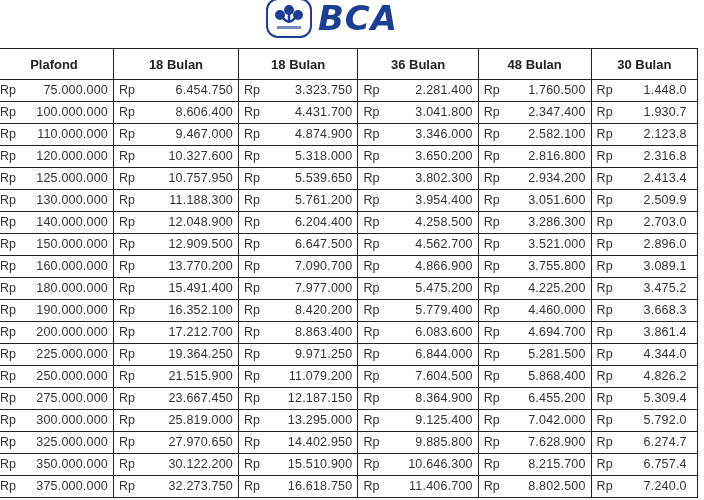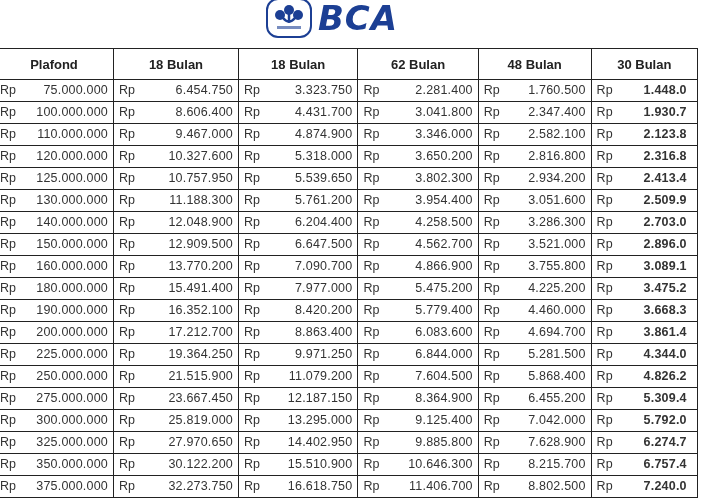--- a/index.html
+++ b/index.html
@@ -57,21 +57,21 @@
     .amt {
       position: absolute; right: 5px; top: 3px;
       color: #333; letter-spacing: 0.2px;
     }
     col.c0 { width: 124px; }
     col.c1 { width: 130px; }
     col.c2 { width: 124px; }
     col.c3 { width: 125px; }
     col.c4 { width: 117px; }
     col.c5 { width: 110px; }
-    td.last .amt { right: auto; left: 52px; font-weight: bold; }
+    td.last .amt { right: auto; left: 52px; }
   </style>
 </head>
 <body>
 
 <div class="logo-bar">
   <div class="logo">
     <div class="logo-emblem">
       <svg width="36" height="30" viewBox="0 0 36 30">
         <circle cx="18" cy="7" r="5" fill="#1c3f94"></circle>
         <circle cx="9" cy="12" r="5" fill="#1c3f94"></circle>
@@ -91,21 +91,21 @@
       <col class="c2">
       <col class="c3">
       <col class="c4">
       <col class="c5">
   </colgroup>
   <thead>
     <tr>
       <th>Plafond</th>
       <th>18 Bulan</th>
       <th>18 Bulan</th>
-      <th>62 Bulan</th>
+      <th>36 Bulan</th>
       <th>48 Bulan</th>
       <th>30 Bulan</th>
     </tr>
   </thead>
   <tbody id="tbody">
       <tr>
         <td class="cell">
           <span class="cur">Rp</span>
           <span class="amt">75.000.000</span>
         </td>

